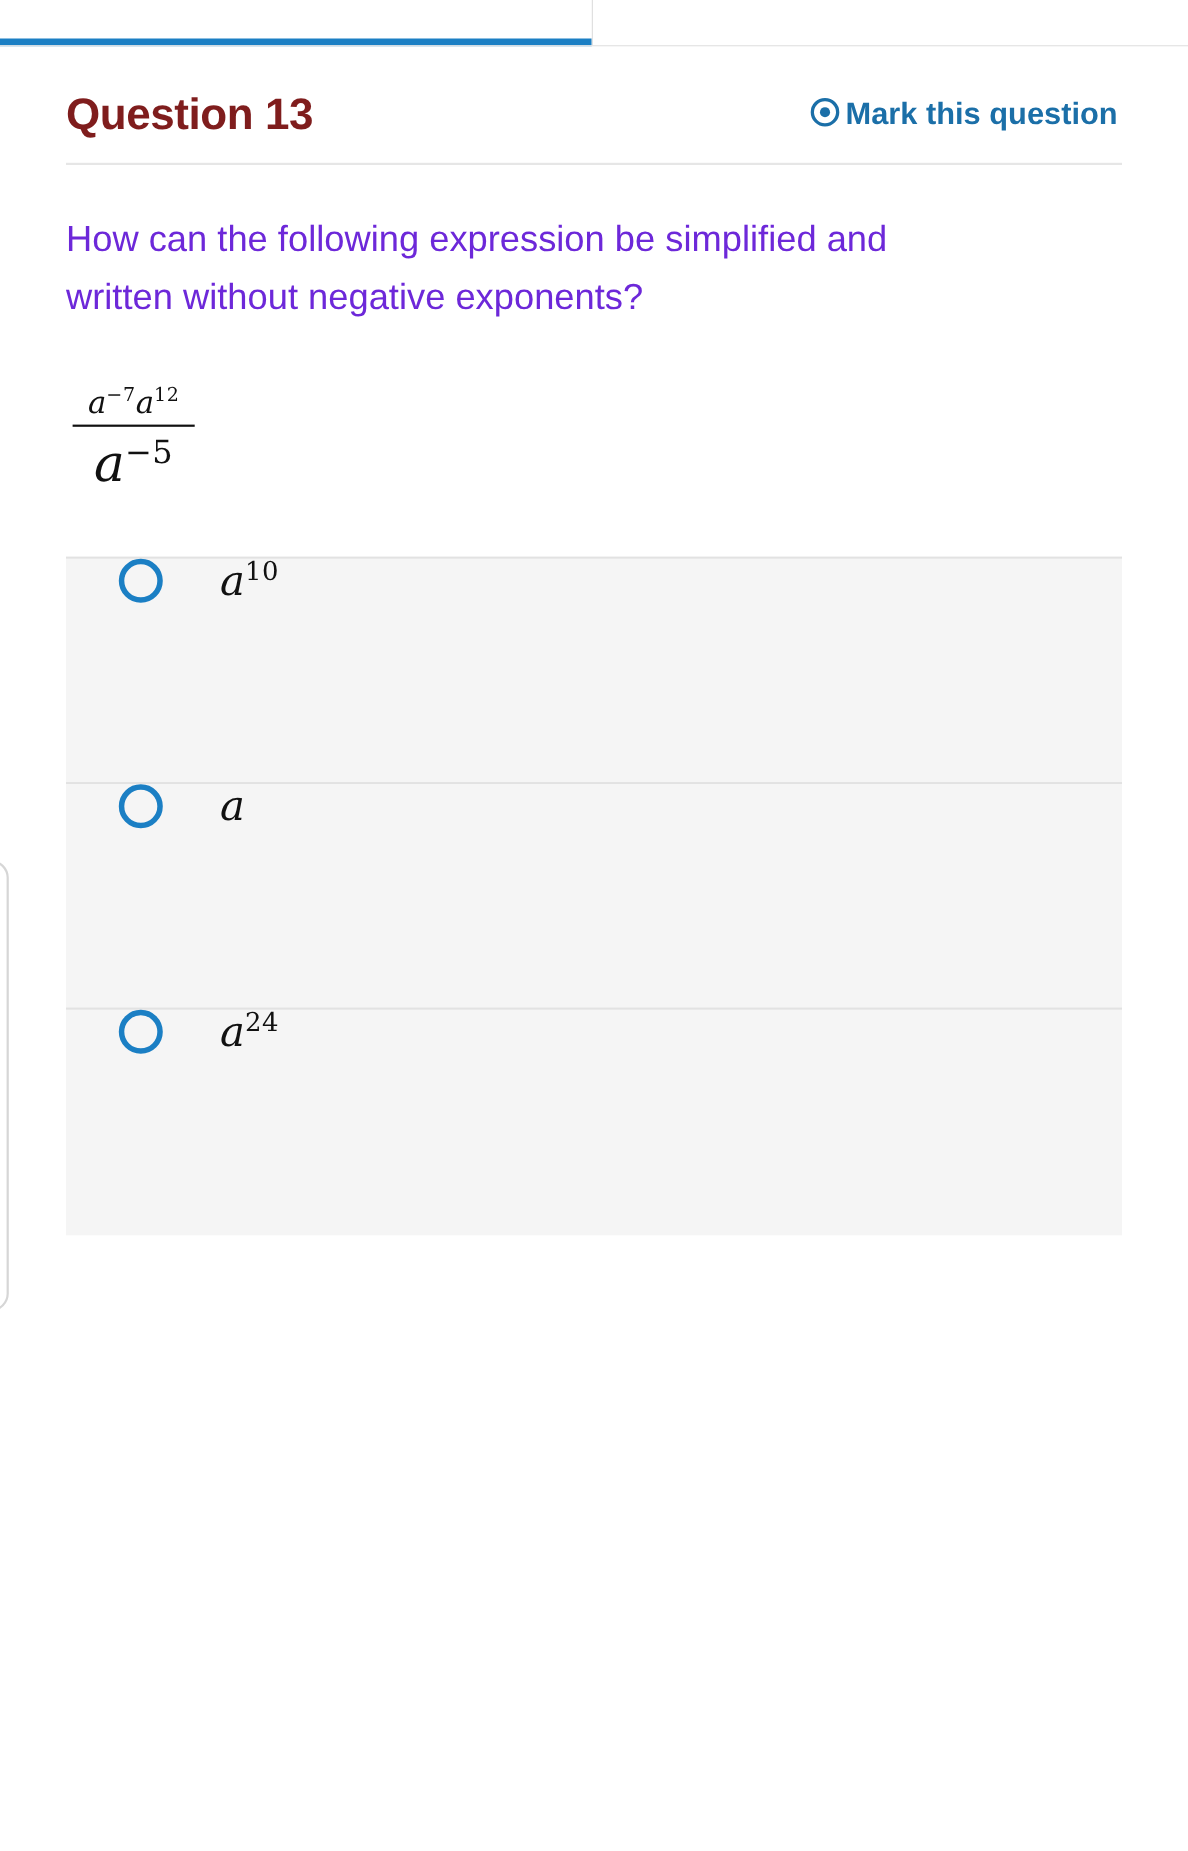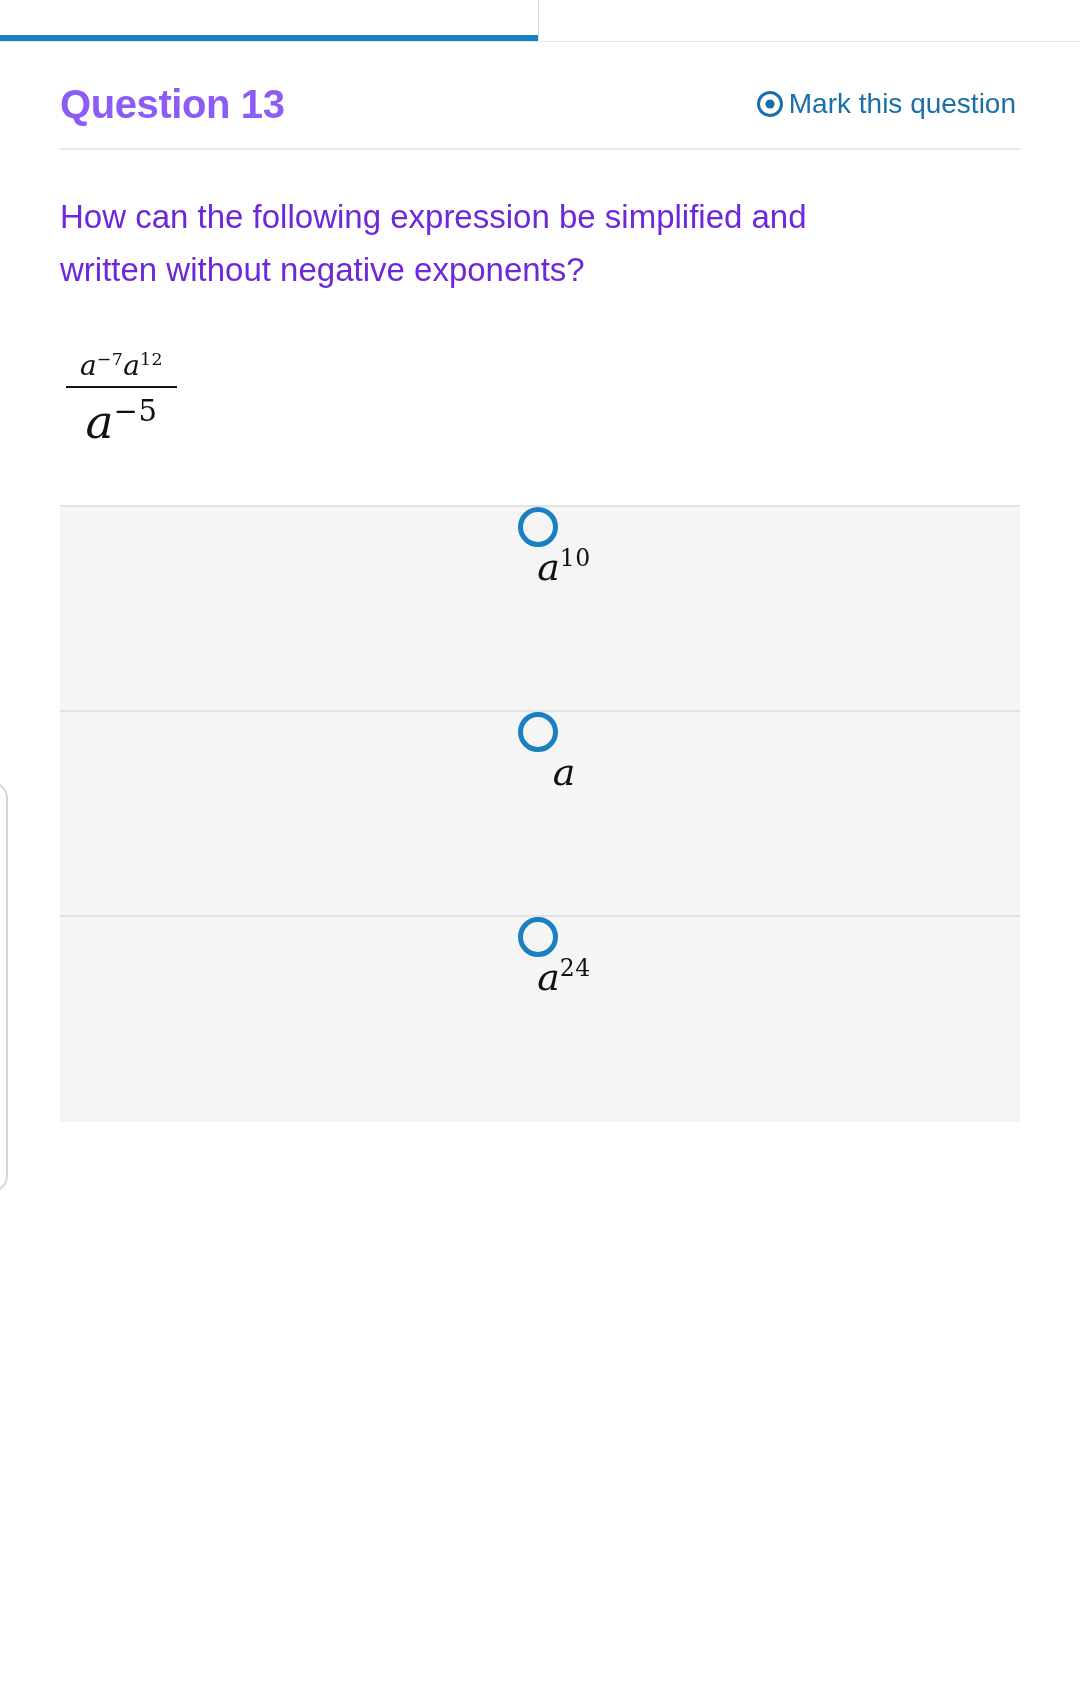--- a/index.html
+++ b/index.html
@@ -74,30 +74,29 @@
     align-items: center;
     justify-content: space-between;
     padding-top: 40px;
     padding-bottom: 22px;
     border-bottom: 2px solid #e6e6e6;
   }
   .qtitle {
     font-size: 40px;
     font-weight: 700;
     letter-spacing: -0.4px;
-    color: #8b5cf6;
+    color: #7f1d1d;
     line-height: 1.1;
   }
   .mark-question {
     display: flex;
-    align-items: center;
     gap: 5px;
     color: #1b6fa8;
     font-size: 28px;
-    font-weight: 400;
+    font-weight: 700;
     cursor: pointer;
     white-space: nowrap;
     padding-right: 4px;
   }
   .mark-icon {
     width: 28px;
     height: 28px;
     flex: 0 0 28px;
     display: block;
   }
@@ -149,28 +148,26 @@
     letter-spacing: 0.5px;
   }
 
   
   .options {
     margin: 46px 60px 0 60px;
     border-top: 2px solid #e2e2e2;
   }
   .option {
     display: flex;
-    align-items: center;
     background: #f5f5f5;
     border-bottom: 2px solid #e2e2e2;
     min-height: 205px;
     padding: 0 0 0 48px;
     box-sizing: border-box;
     cursor: pointer;
-    flex-direction: column;
   }
   .option:last-child { border-bottom: none; }
   .radio {
     width: 40px;
     height: 40px;
     flex: 0 0 40px;
     border: 5px solid #1b7fc4;
     border-radius: 50%;
     background: transparent;
     box-sizing: border-box;

